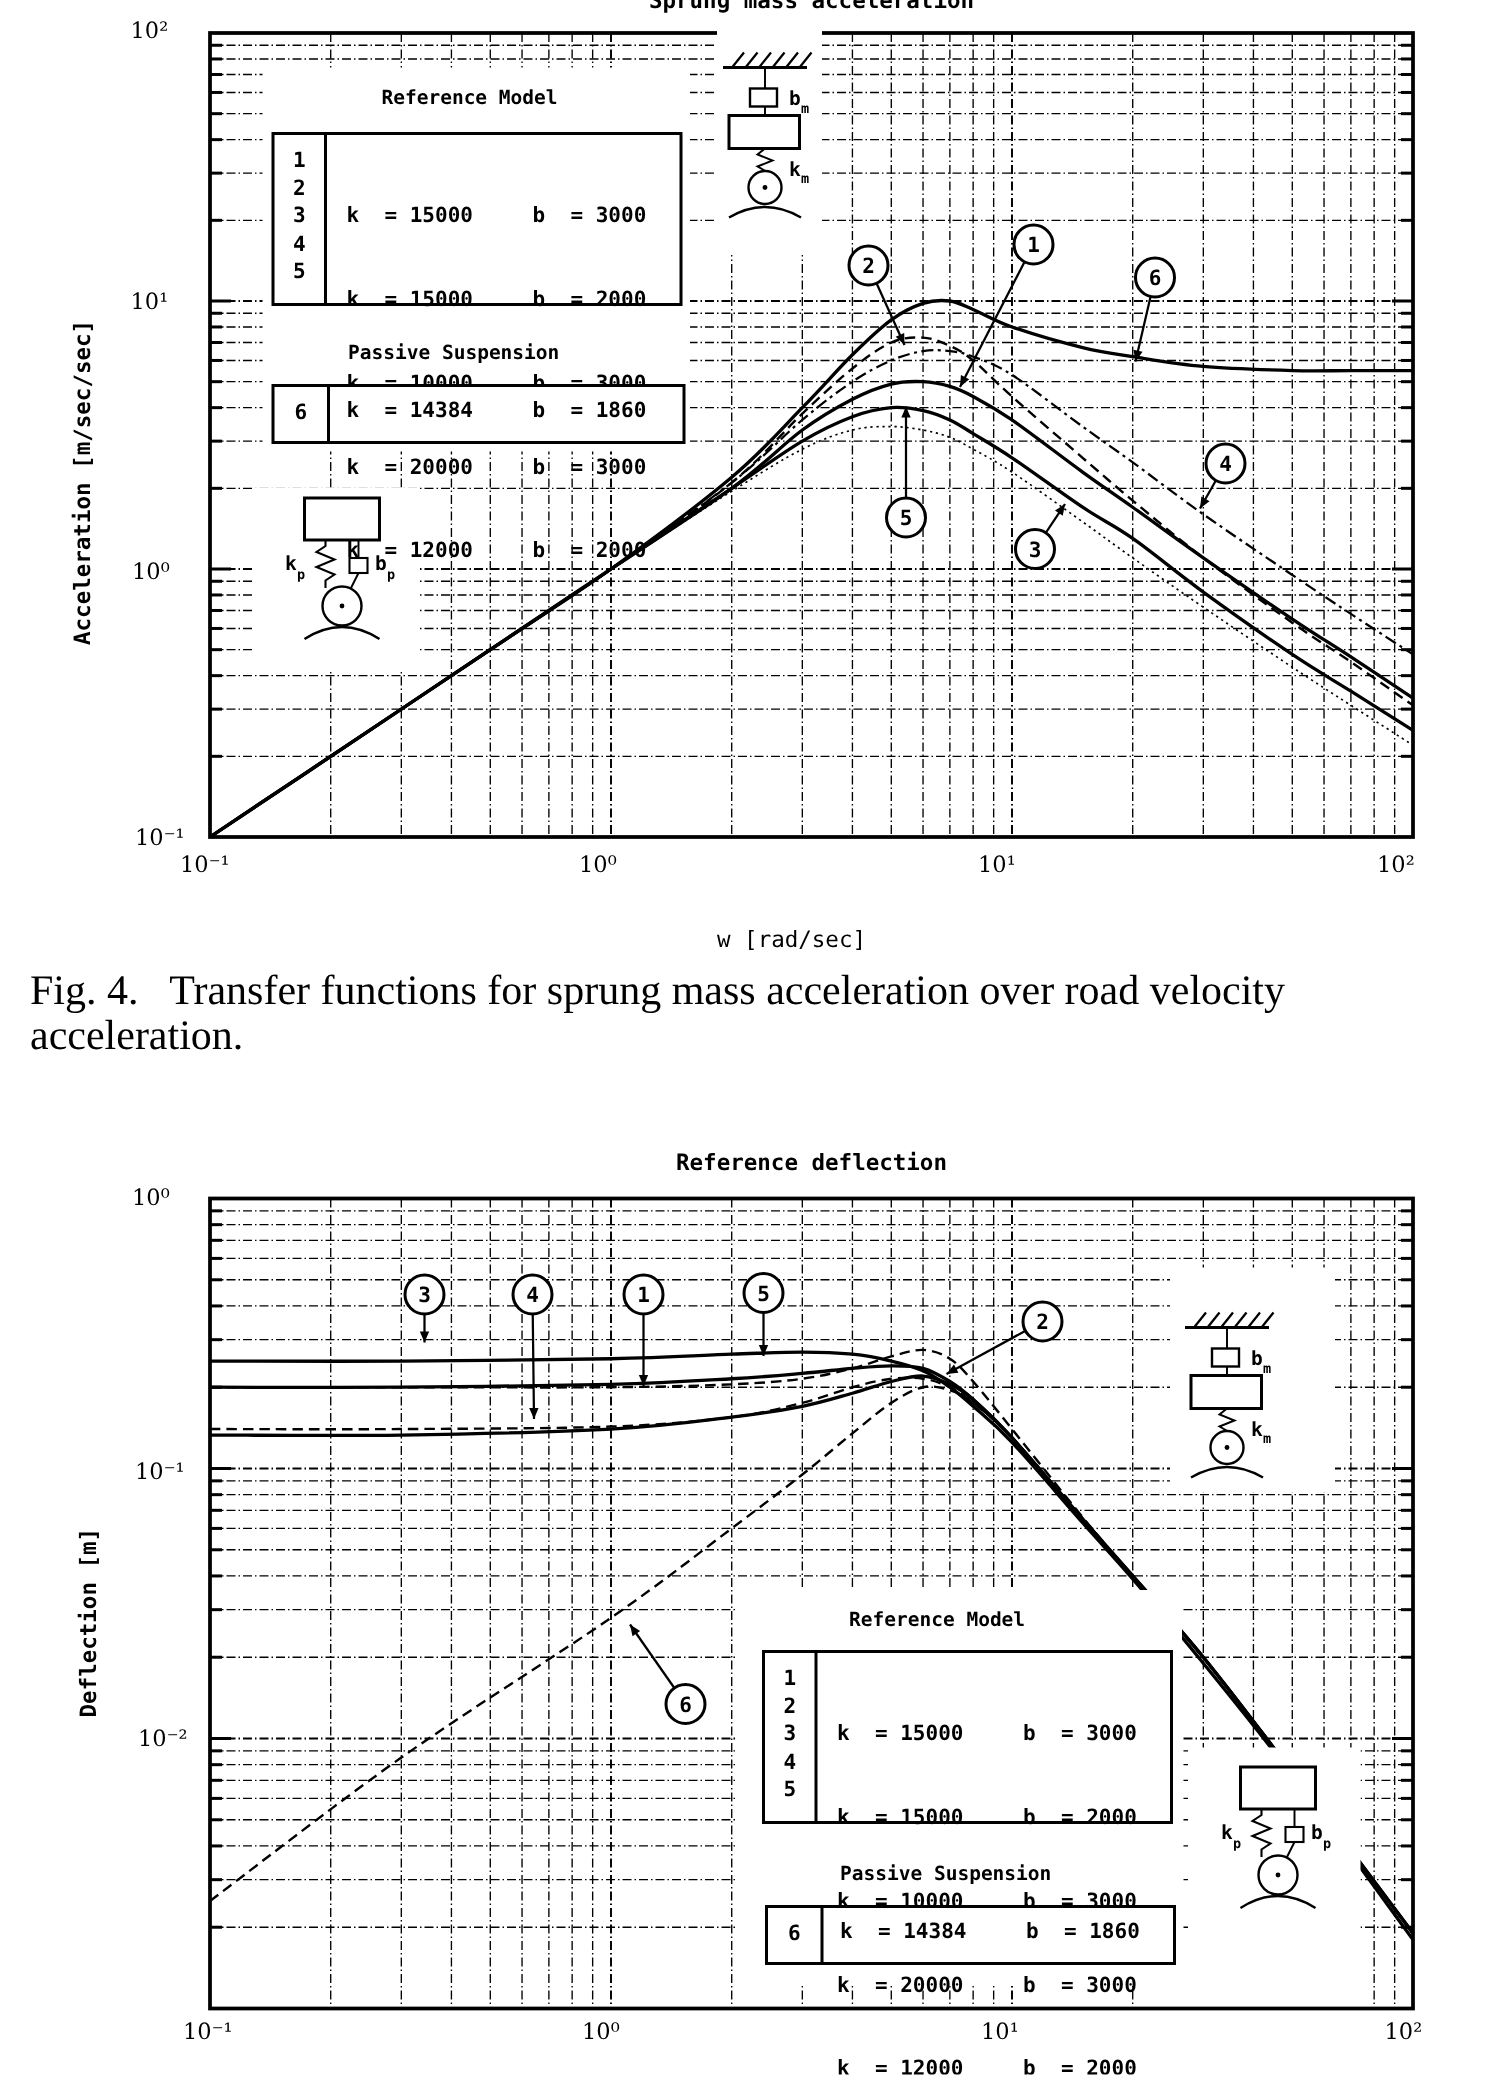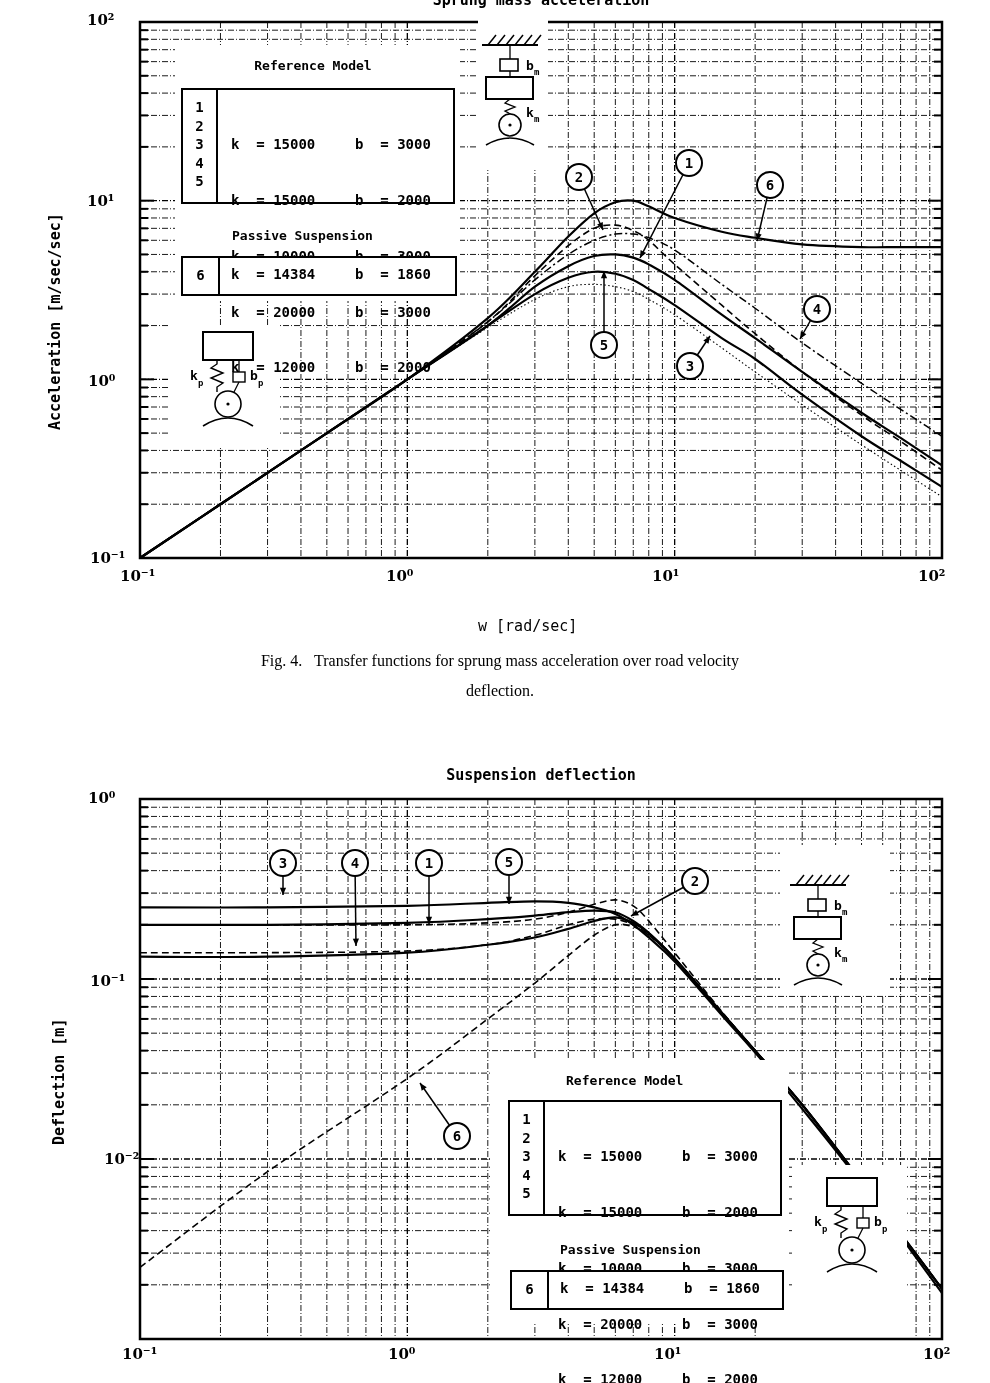--- a/index.html
+++ b/index.html
@@ -1,22 +1,22 @@
 <!DOCTYPE html>
 <html><head>
 <meta charset="utf-8">
 <style>
   html,body{margin:0;padding:0;background:#fff;}
   body{width:990px;height:1383px;position:relative;overflow:hidden;font-family:"DejaVu Sans Mono","Liberation Mono",monospace;color:#000;}
   .abs{position:absolute;}
   .plot-title{font-weight:bold;font-size:15px;text-align:center;}
-  .ytick,.xtick{font-family:"DejaVu Serif","Liberation Serif",serif;font-weight:bold;font-size:15px;}
+  .ytick,.xtick{font-family:"DejaVu Serif","Liberation Serif",serif;font-weight:normal;font-size:15px;}
   .ylabel{font-weight:bold;font-size:15px;transform:rotate(-90deg);transform-origin:left top;white-space:nowrap;}
   .xlabel{font-weight:normal;font-size:15px;}
-  .caption{font-family:"Liberation Serif","DejaVu Serif",serif;font-size:16px;text-align:center;line-height:30px;}
+  .caption{font-family:"Liberation Serif","DejaVu Serif",serif;font-size:28px;line-height:30px;}
   svg text{font-family:"DejaVu Sans Mono","Liberation Mono",monospace;}
 </style>
 </head>
 <body>
 
 <div class="abs plot-title" style="left:140px;top:-9px;width:802px;">Sprung mass acceleration</div>
 
 <div class="abs ytick" style="left:87px;top:11px;">10²</div>
 <div class="abs ytick" style="left:87px;top:192px;">10¹</div>
 <div class="abs ytick" style="left:88px;top:372px;">10⁰</div>
@@ -26,21 +26,21 @@
 
 <div class="abs xtick" style="left:120px;top:567px;">10⁻¹</div>
 <div class="abs xtick" style="left:386px;top:567px;">10⁰</div>
 <div class="abs xtick" style="left:652px;top:567px;">10¹</div>
 <div class="abs xtick" style="left:918px;top:567px;">10²</div>
 
 <div class="abs xlabel" style="left:478px;top:617px;">w [rad/sec]</div>
 
 <div class="abs caption" style="left:20px;top:646px;width:960px;">
   <div style="white-space:pre;">Fig. 4.   Transfer functions for sprung mass acceleration over road velocity</div>
-  <div>deflection.</div>
+  <div>acceleration.</div>
 </div>
 
 <svg class="abs" id="plot1" style="left:0;top:0;" width="990" height="620">
     <g>
       <line x1="220.475352174171" y1="22" x2="220.475352174171" y2="558" stroke="#000" stroke-width="0.9" stroke-dasharray="6,2,1,2"></line>
       <line x1="267.5504154283898" y1="22" x2="267.5504154283898" y2="558" stroke="#000" stroke-width="0.9" stroke-dasharray="6,2,1,2"></line>
       <line x1="300.9507043483419" y1="22" x2="300.9507043483419" y2="558" stroke="#000" stroke-width="0.9" stroke-dasharray="6,2,1,2"></line>
       <line x1="326.85798115916236" y1="22" x2="326.85798115916236" y2="558" stroke="#000" stroke-width="0.9" stroke-dasharray="6,2,1,2"></line>
       <line x1="348.02576760256073" y1="22" x2="348.02576760256073" y2="558" stroke="#000" stroke-width="0.9" stroke-dasharray="6,2,1,2"></line>
       <line x1="365.92287603047805" y1="22" x2="365.92287603047805" y2="558" stroke="#000" stroke-width="0.9" stroke-dasharray="6,2,1,2"></line>
@@ -252,25 +252,25 @@
     <div>b  = 2000</div>
   </div>
 </div>
 <div class="abs" style="left:232px;top:228px;font-weight:bold;font-size:13px;">Passive Suspension</div>
 <div class="abs" style="left:181px;top:256px;width:272px;height:36px;border:2px solid #000;background:#fff;">
   <div style="position:absolute;left:0;top:0;width:35px;height:36px;border-right:2px solid #000;font-weight:bold;font-size:14px;line-height:34px;text-align:center;">6</div>
   <div style="position:absolute;left:48px;top:8px;font-weight:bold;font-size:14px;white-space:pre;">k  = 14384</div>
   <div style="position:absolute;left:172px;top:8px;font-weight:bold;font-size:14px;white-space:pre;">b  = 1860</div>
 </div>
 
-<div class="abs plot-title" style="left:140px;top:766px;width:802px;">Suspension deflection</div>
+<div class="abs plot-title" style="left:140px;top:766px;width:802px;">Reference deflection</div>
 
 <div class="abs ytick" style="left:88px;top:789px;">10⁰</div>
 <div class="abs ytick" style="left:90px;top:972px;">10⁻¹</div>
-<div class="abs ytick" style="left:92px;top:1150px;margin-left:12px;">10⁻²</div>
+<div class="abs ytick" style="left:92px;top:1150px;">10⁻²</div>
 <div class="abs ytick" style="left:95px;top:1395px;">10⁻³</div>
 
 <div class="abs ylabel" style="left:50px;top:1145px;">Deflection [m]</div>
 
 <div class="abs xtick" style="left:122px;top:1345px;">10⁻¹</div>
 <div class="abs xtick" style="left:388px;top:1345px;">10⁰</div>
 <div class="abs xtick" style="left:654px;top:1345px;">10¹</div>
 <div class="abs xtick" style="left:923px;top:1345px;">10²</div>
 
 <svg class="abs" id="plot2" style="left:0;top:0;" width="990" height="1383">

